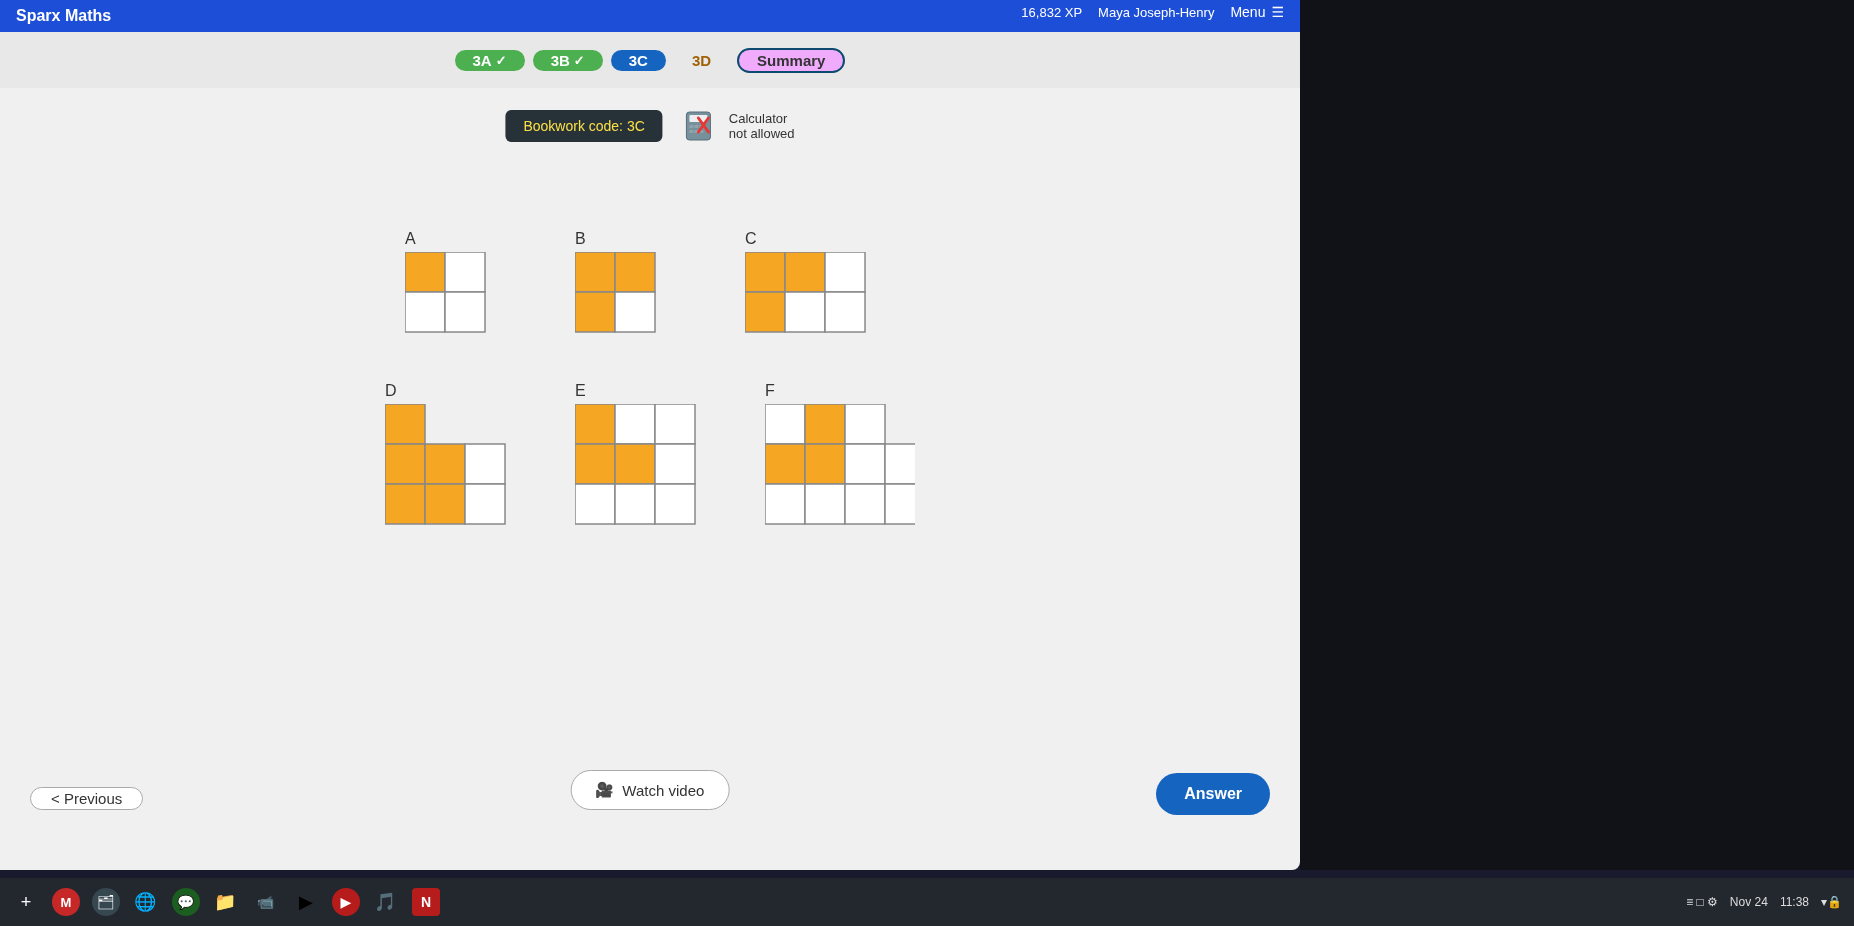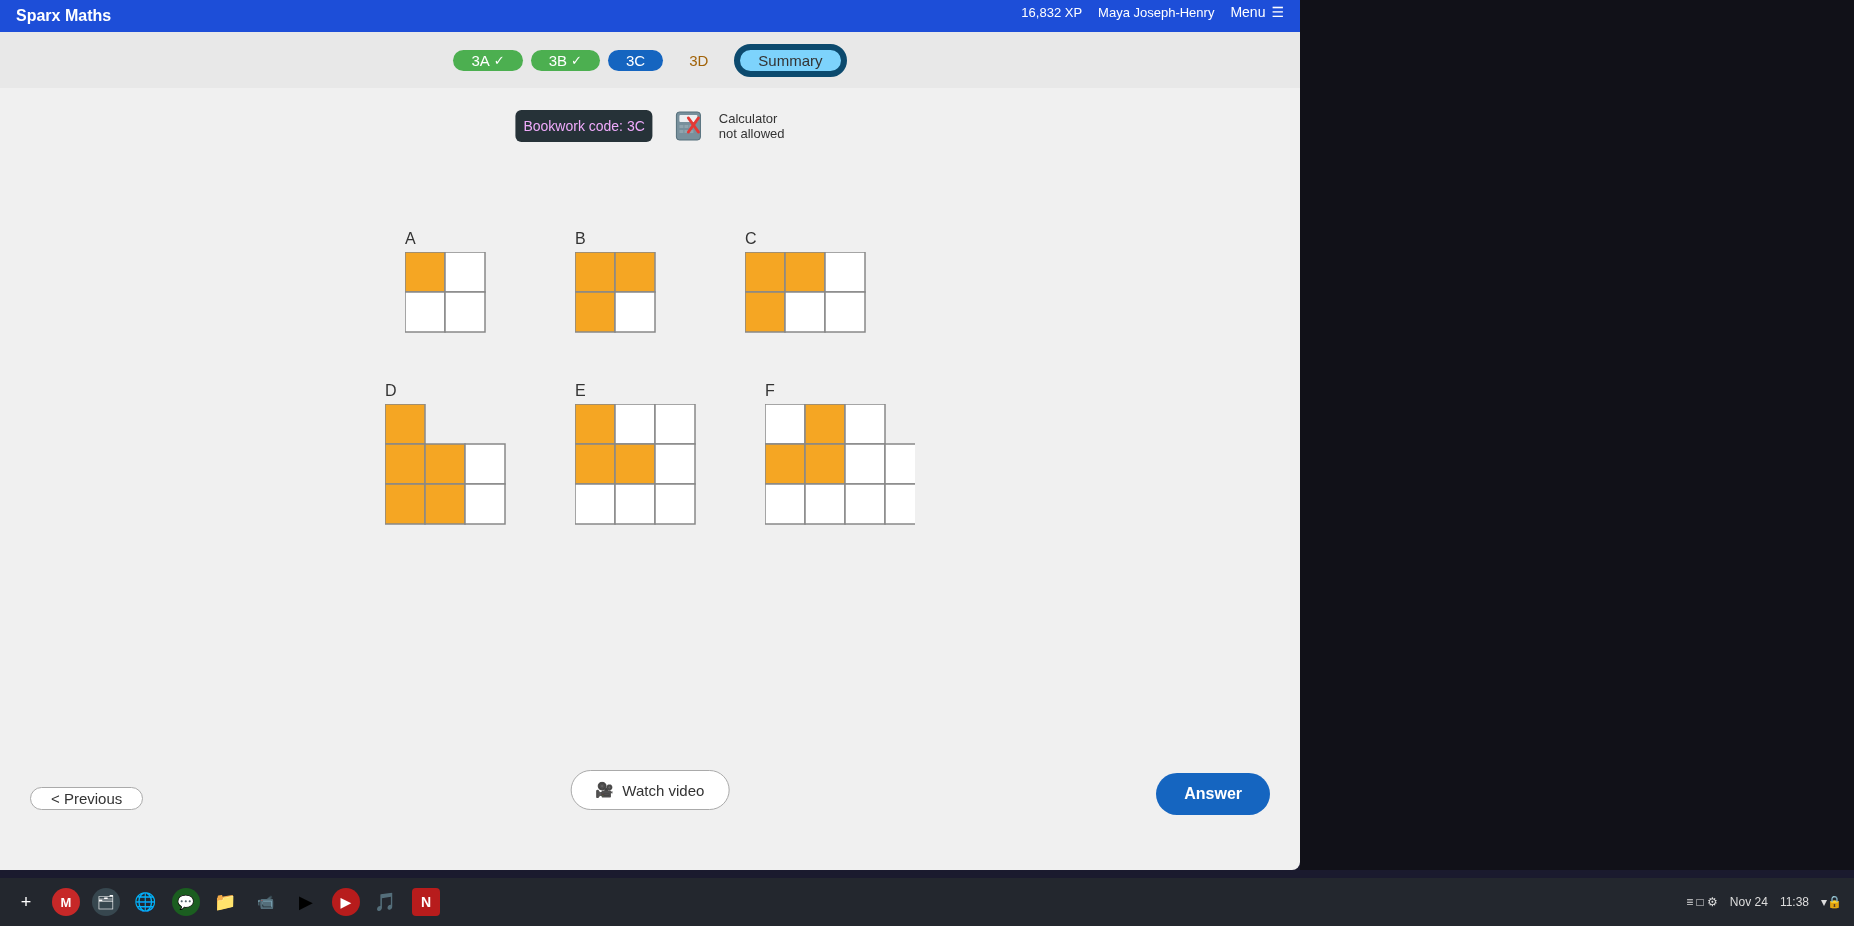--- a/index.html
+++ b/index.html
@@ -67,59 +67,59 @@
       background: #e8e8e8;
       display: flex;
       align-items: center;
       justify-content: center;
       gap: 8px;
     }
     .tab {
       padding: 2px 18px;
       border-radius: 20px;
       font-size: 15px;
-      font-weight: 400;
+      font-weight: 700;
       cursor: pointer;
       display: flex;
       align-items: center;
       gap: 4px;
     }
     .tab-complete {
       background: #4caf50;
       color: white;
     }
     .tab-active {
       background: #1565c0;
       color: white;
     }
     .tab-inactive {
       background: transparent;
       color: #a16207;
     }
     .tab-summary {
-      background: #7dd3fc;
+      background: #f0abfc;
       color: #333;
-      border: 6px solid #0c4a6e;
+      border: 2px solid #0c4a6e;
     }
     .checkmark { font-size: 13px; }
 
     
     .info-row {
       position: absolute;
       top: 110px;
       left: 50%;
       transform: translateX(-50%);
       display: flex;
       align-items: center;
       gap: 20px;
     }
     .bookwork-badge {
       background: #263238;
-      color: #f0abfc;
-      padding: 8px 8px;
+      color: #fde047;
+      padding: 8px 18px;
       border-radius: 6px;
       font-size: 14px;
     }
     .calc-badge {
       display: flex;
       align-items: center;
       gap: 14px;
       font-size: 13px;
       color: #333;
     }

